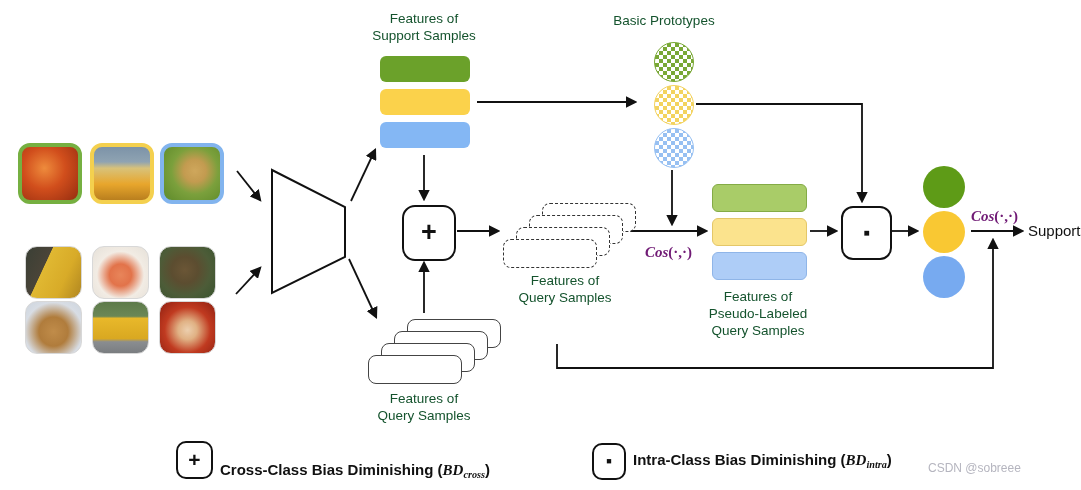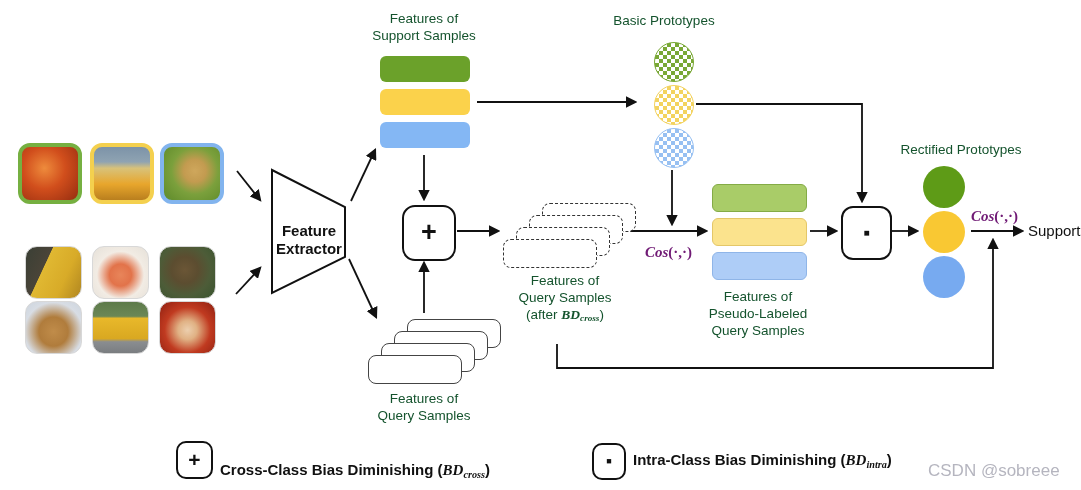--- a/index.html
+++ b/index.html
@@ -33,21 +33,21 @@
   .thumb.query{width:55px;height:51px;border:1px solid #d8d8d8;}
   .bd-math{font-family:"Liberation Serif",serif;font-style:italic;font-weight:700;}
   .bd-sub{font-family:"Liberation Serif",serif;font-style:italic;font-weight:700;
           font-size:0.68em;vertical-align:-0.25em;}
   .cos{position:absolute;font-size:15px;color:#701a75;white-space:nowrap;}
   .cos .c{font-family:"Liberation Serif",serif;font-style:italic;font-weight:700;}
   .cos .a{font-family:"Liberation Serif",serif;font-weight:700;}
   .extractor-lbl{position:absolute;left:274px;top:222px;width:70px;text-align:center;
                  font-weight:700;font-size:15px;line-height:18px;color:#111;}
   .legend-text{position:absolute;font-size:15px;font-weight:700;color:#111;white-space:nowrap;}
-  .watermark{position:absolute;left:928px;top:461px;font-size:17px;color:#b5b5bf;white-space:nowrap;}
+  .watermark{position:absolute;left:928px;top:461px;font-size:12px;color:#b5b5bf;white-space:nowrap;}
   .labels-txt{position:absolute;left:1028px;top:222px;font-size:15px;color:#111;}
   
   .img-crab{background:radial-gradient(circle at 40% 40%, #ee8b3c 0%, #d14e1c 45%, #962d10 100%);}
   .img-school-bus{background:linear-gradient(180deg,#7c93a8 0%,#8fa3b2 28%,#d8c27a 40%,#e8a62c 70%,#b97f1e 100%);}
   .img-dog{background:radial-gradient(circle at 55% 45%, #cfa75c 0%, #c39b50 26%, #7ba03c 55%, #5d8a2a 100%);}
   .img-bus-street{background:linear-gradient(115deg,#3a3f35 0%,#4a4438 34%,#e0b832 35%,#d8ab28 68%,#b08620 100%);}
   .img-crab-plate{background:radial-gradient(circle at 50% 55%, #e8855a 0%, #e2734a 28%, #f2ece4 60%, #e5e0d8 100%);}
   .img-dark-dog{background:radial-gradient(circle at 45% 45%, #6b5636 0%, #5c4d30 32%, #4d5c38 62%, #39542e 100%);}
   .img-golden{background:radial-gradient(circle at 50% 58%, #c08c4a 0%, #b07c3c 36%, #d8dde4 72%, #ccd4de 100%);}
   .img-yellow-van{background:linear-gradient(180deg,#5d7a4a 0%,#6b8756 28%,#e8b82a 32%,#d9a821 72%,#8a8d90 78%,#7a7d80 100%);}
@@ -86,24 +86,20 @@
   <div class="thumb support img-school-bus" style="left:90px;top:143px;border-color:#f4d04e;"></div>
   <div class="thumb support img-dog" style="left:160px;top:143px;border-color:#82b4ee;"></div>
 
   <div class="thumb query img-bus-street" style="left:25px;top:246px;"></div>
   <div class="thumb query img-crab-plate" style="left:92px;top:246px;"></div>
   <div class="thumb query img-dark-dog" style="left:159px;top:246px;"></div>
   <div class="thumb query img-golden" style="left:25px;top:301px;"></div>
   <div class="thumb query img-yellow-van" style="left:92px;top:301px;"></div>
   <div class="thumb query img-crab-bowl" style="left:159px;top:301px;"></div>
 
-  <div class="extractor-lbl">
-    <div>Feature</div>
-    <div>Extractor</div>
-  </div>
 
   <div class="lbl" style="left:344px;top:10px;width:160px;">
     <div>Features of</div>
     <div>Support Samples</div>
   </div>
   <div class="bar g" style="left:380px;top:56px;"></div>
   <div class="bar y" style="left:380px;top:89px;"></div>
   <div class="bar b" style="left:380px;top:122px;"></div>
 
   <div class="lbl" style="left:584px;top:12px;width:160px;">Basic Prototypes</div>
@@ -115,23 +111,20 @@
     <span class="plus-glyph">+</span>
   </div>
 
   <div class="stack-rect dash" style="left:542px;top:203px;"></div>
   <div class="stack-rect dash" style="left:529px;top:215px;"></div>
   <div class="stack-rect dash" style="left:516px;top:227px;"></div>
   <div class="stack-rect dash" style="left:503px;top:239px;"></div>
   <div class="lbl" style="left:495px;top:272px;width:140px;">
     <div>Features of</div>
     <div>Query Samples</div>
-    <div>
-      <span>(after </span><span class="bd-math">BD</span><span class="bd-sub">cross</span><span>)</span>
-    </div>
   </div>
 
   <div class="stack-rect solid" style="left:407px;top:319px;"></div>
   <div class="stack-rect solid" style="left:394px;top:331px;"></div>
   <div class="stack-rect solid" style="left:381px;top:343px;"></div>
   <div class="stack-rect solid" style="left:368px;top:355px;"></div>
   <div class="lbl" style="left:354px;top:390px;width:140px;">
     <div>Features of</div>
     <div>Query Samples</div>
   </div>
@@ -146,21 +139,20 @@
   <div class="lbl" style="left:688px;top:288px;width:140px;">
     <div>Features of</div>
     <div>Pseudo-Labeled</div>
     <div>Query Samples</div>
   </div>
 
   <div class="opbox" style="left:841px;top:206px;width:47px;height:50px;border-radius:12px;">
     <span class="dot-glyph">■</span>
   </div>
 
-  <div class="lbl" style="left:871px;top:141px;width:180px;">Rectified Prototypes</div>
   <div class="rproto g" style="left:923px;top:166px;"></div>
   <div class="rproto y" style="left:923px;top:211px;"></div>
   <div class="rproto b" style="left:923px;top:256px;"></div>
 
   <div class="cos" style="left:971px;top:207px;">
     <span class="c">Cos</span><span class="a">(·,·)</span>
   </div>
   <div class="labels-txt">Support</div>
 
   <div class="opbox" style="left:176px;top:441px;width:33px;height:34px;border-radius:10px;">

